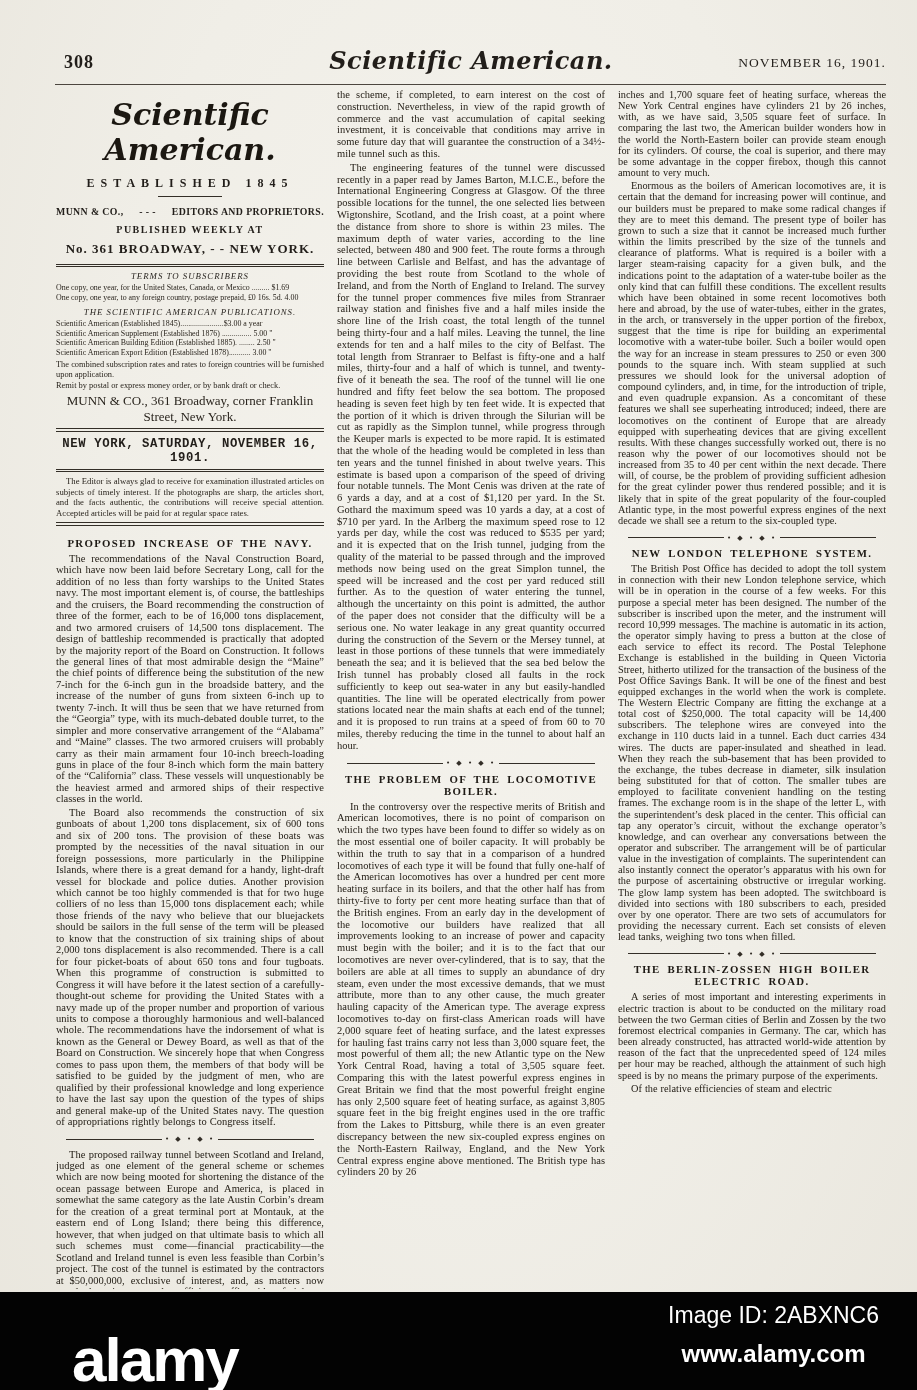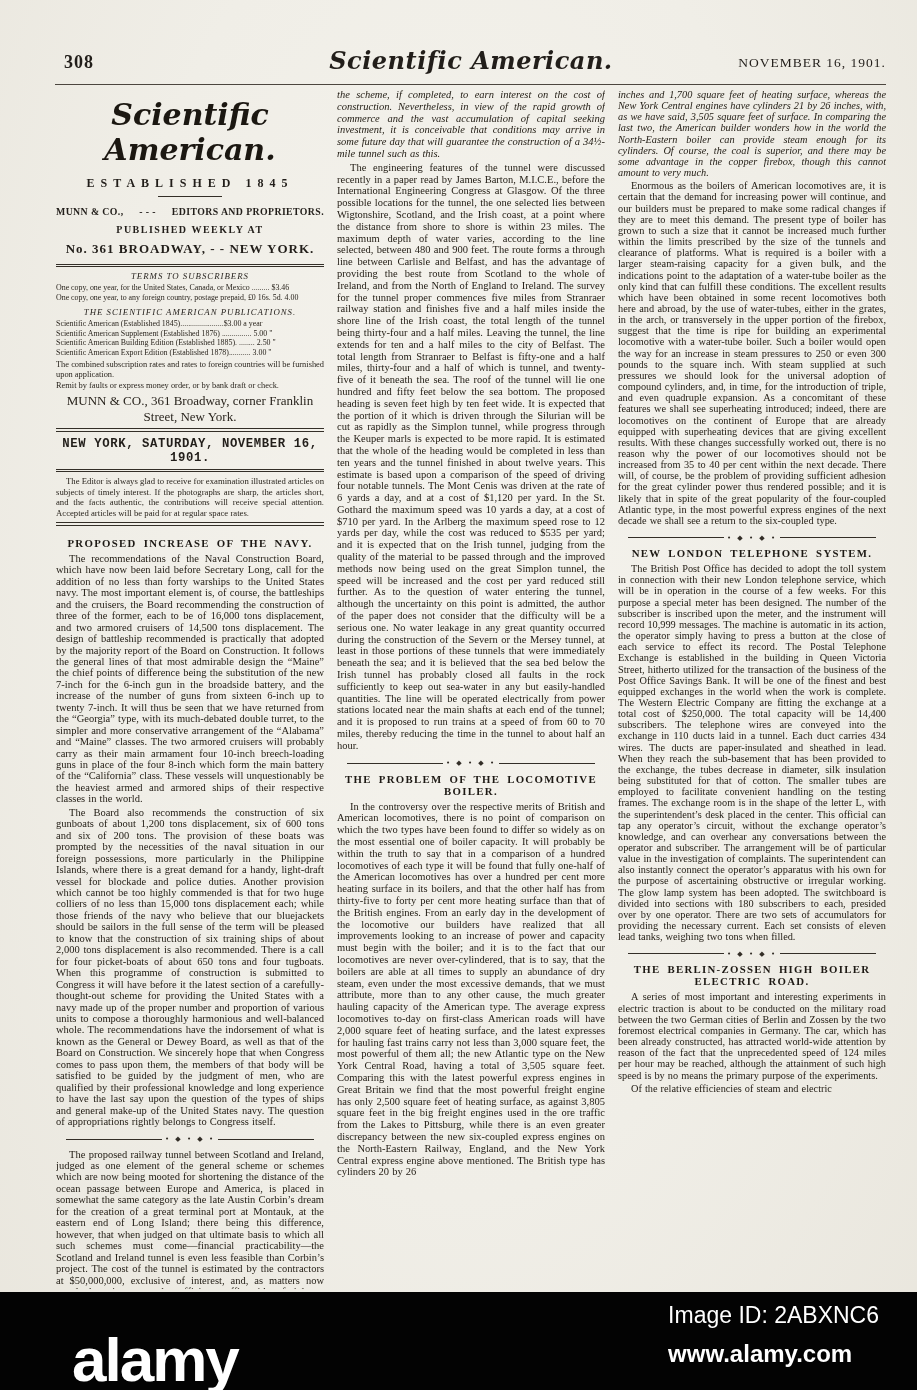--- a/index.html
+++ b/index.html
@@ -27,21 +27,21 @@
     display:flex; gap:13px; overflow:hidden;
   }
   .col { flex:1 1 0; overflow:hidden; }
 
   .para {
     font-size:10.5px; line-height:11.45px; text-align:justify; text-indent:13px;
     margin-bottom:2px; word-spacing:0.5px; color:#262119;
   }
   .col-mid .para { line-height:11.8px; }
   .col-right .para { font-size:10.3px; line-height:11.15px; }
-  .para.noindent { text-indent:0;font-style:italic; }
+  .para.noindent { text-indent:0; }
 
   .art-heading {
     font-size:10.8px; font-weight:bold; text-align:center;
     letter-spacing:1.3px; word-spacing:3px; margin:3px 0 4px; color:#1d1914;
   }
   .divider { display:flex; align-items:center; margin:7px 10px 5px; height:9px; }
   .divider::before, .divider::after { content:""; flex:1; border-top:1.5px solid #332e27; }
   .orn { font-family:"DejaVu Sans",sans-serif; font-size:7px; letter-spacing:2px; padding:0 3px; color:#332e27; }
 
   
@@ -64,21 +64,21 @@
   .mh-date { text-align:center; font-weight:bold; font-size:12.3px; letter-spacing:0.6px; margin:5px 0 4px;font-family:Liberation Mono, monospace; }
   .editor-note { font-size:8.7px; line-height:10.6px; text-align:justify; text-indent:10px; margin:4px 0; color:#2a251e; }
   .gap6 { height:6px; }
 
   
   .alamy-bar { position:absolute; left:0; bottom:0; width:917px; height:98px; background:#030303; color:#fff; }
   .alamy-logo {
     position:absolute; left:72px; top:10px;
     font-family:"Liberation Sans",sans-serif; font-weight:bold; font-size:62px; letter-spacing:-2px;margin-top:22px;
   }
-  .alamy-meta { position:absolute; right:38px; top:10px; text-align:left; font-family:"Liberation Sans",sans-serif; }
+  .alamy-meta { position:absolute; right:38px; top:10px; text-align:center; font-family:"Liberation Sans",sans-serif; }
   .alamy-id { font-size:23px; font-weight:400; }
   .alamy-url { font-size:24px; font-weight:bold; margin-top:11px; }
 </style>
 </head>
 <body>
 
 <div class="page">
 
   <div class="running-head">
     <span class="page-number">308</span>
@@ -96,29 +96,29 @@
         <div class="mh-est-rule"></div>
         <div class="mh-pubrow">
           <span>MUNN &amp; CO.,</span>
           <span>-      -      -</span>
           <span>EDITORS AND PROPRIETORS.</span>
         </div>
         <div class="mh-weekly">PUBLISHED WEEKLY AT</div>
         <div class="mh-address">No. 361 BROADWAY,  -  -  NEW YORK.</div>
         <div class="double-rule"></div>
         <div class="mh-small-title">TERMS TO SUBSCRIBERS</div>
-        <div class="mh-line">One copy, one year, for the United States, Canada, or Mexico ......... $3.46</div>
+        <div class="mh-line">One copy, one year, for the United States, Canada, or Mexico ......... $1.69</div>
         <div class="mh-line">One copy, one year, to any foreign country, postage prepaid, £0 16s. 5d. 4.00</div>
         <div class="mh-small-title">THE SCIENTIFIC AMERICAN PUBLICATIONS.</div>
         <div class="mh-line">Scientific American (Established 1845)......................$3.00 a year</div>
         <div class="mh-line">Scientific American Supplement (Established 1876) ............... 5.00  "</div>
         <div class="mh-line">Scientific American Building Edition (Established 1885). ........ 2.50  "</div>
         <div class="mh-line">Scientific American Export Edition (Established 1878)........... 3.00  "</div>
         <div class="mh-note">The combined subscription rates and rates to foreign countries will be furnished upon application.</div>
-        <div class="mh-note">Remit by faults or express money order, or by bank draft or check.</div>
+        <div class="mh-note">Remit by postal or express money order, or by bank draft or check.</div>
         <div class="mh-office">MUNN &amp; CO., 361 Broadway, corner Franklin Street, New York.</div>
         <div class="double-rule"></div>
         <div class="mh-date">NEW YORK, SATURDAY, NOVEMBER 16, 1901.</div>
         <div class="double-rule"></div>
         <p class="editor-note">The Editor is always glad to receive for examination illustrated articles on subjects of timely interest. If the photographs are sharp, the articles short, and the facts authentic, the contributions will receive special attention. Accepted articles will be paid for at regular space rates.</p>
         <div class="double-rule"></div>
         <div class="gap6"></div>
       </div>
       <div>
           <div class="art-heading">PROPOSED INCREASE OF THE NAVY.</div>

